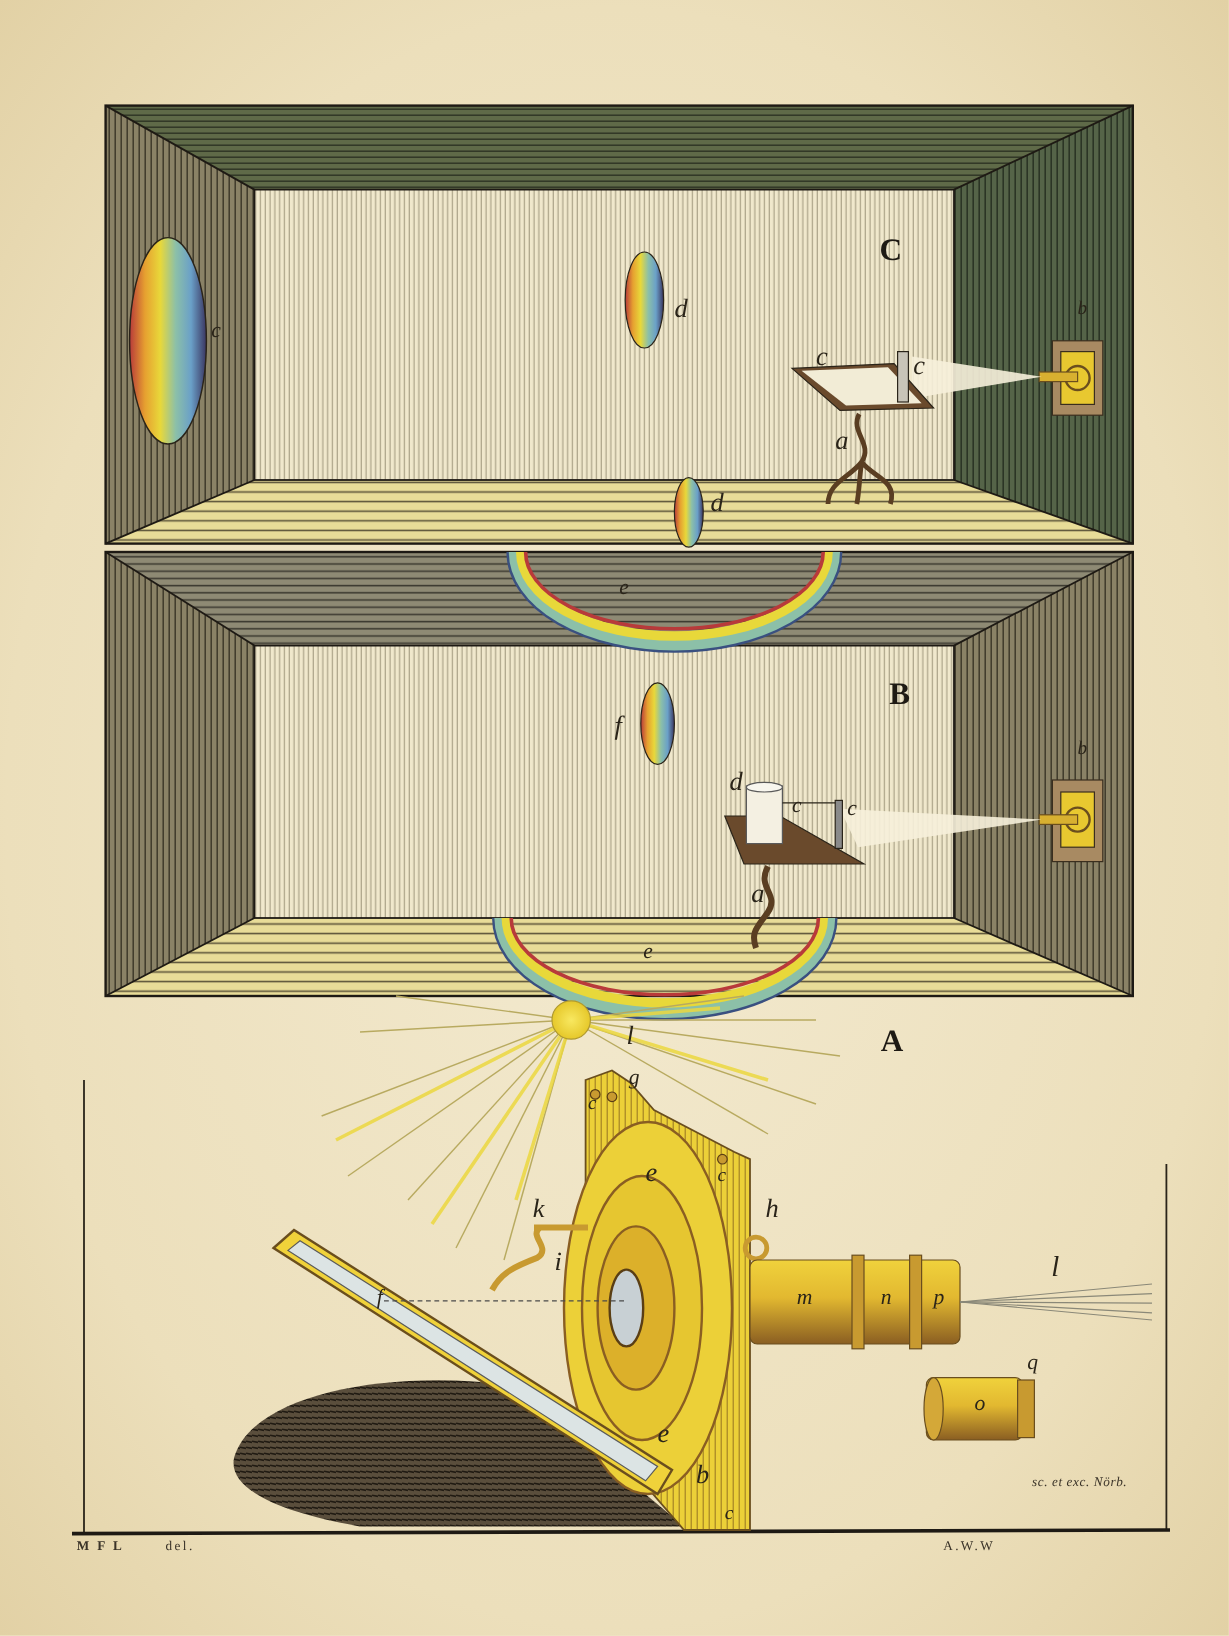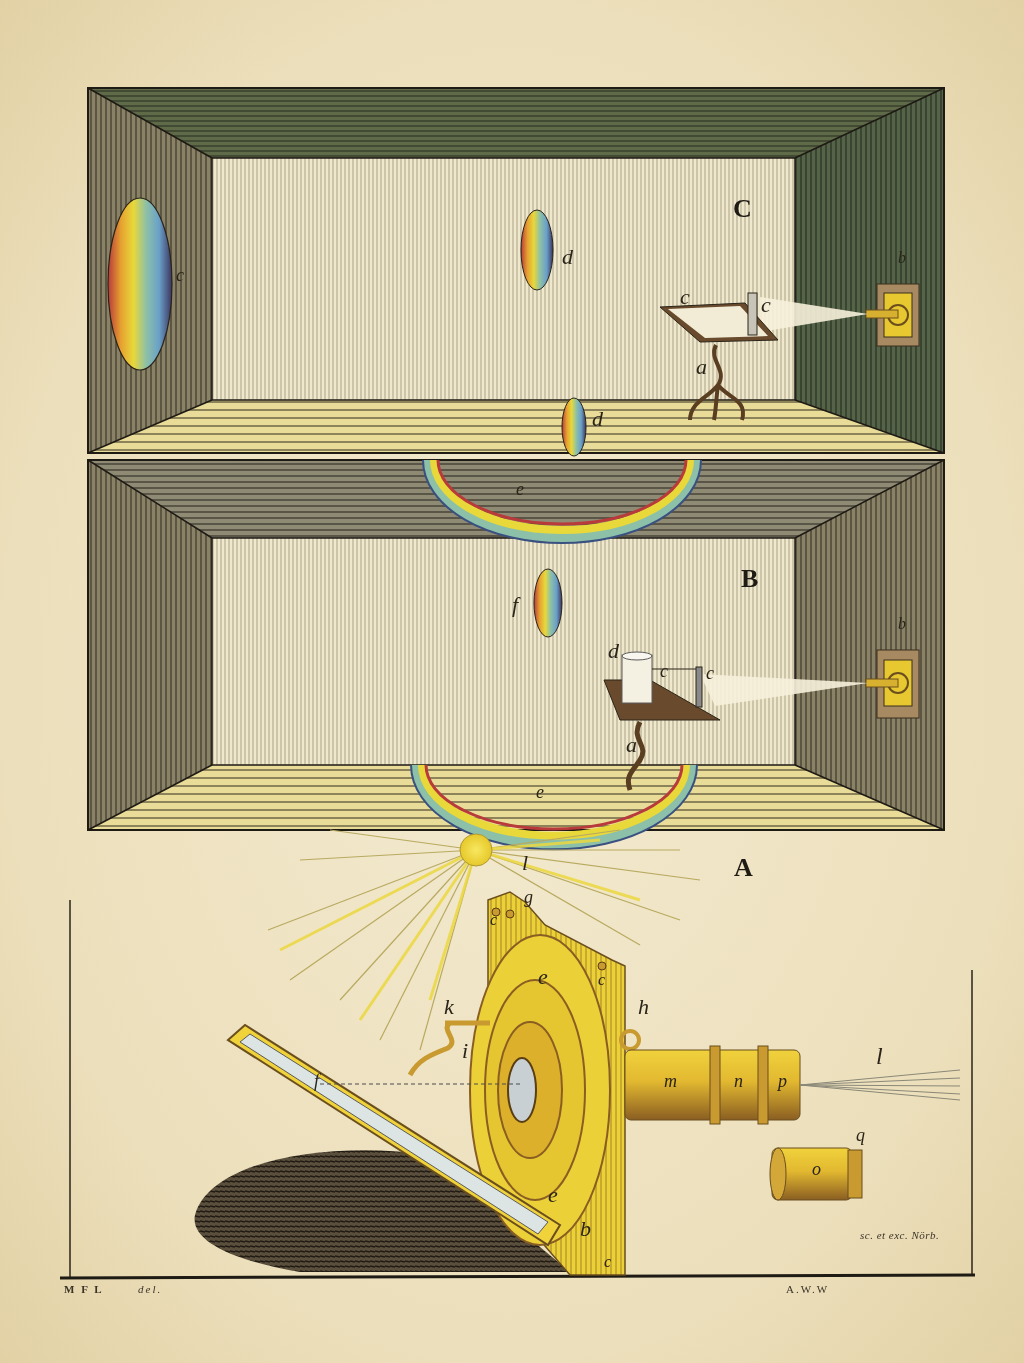--- a/index.html
+++ b/index.html
@@ -244,15 +244,15 @@
 <div class="lbl" style="left:734px;top:1072px;font-size:18px;">n</div>
 <div class="lbl" style="left:778px;top:1072px;font-size:18px;">p</div>
 <div class="lbl" style="left:876px;top:1044px;font-size:24px;">l</div>
 <div class="lbl" style="left:856px;top:1126px;font-size:18px;">q</div>
 <div class="lbl" style="left:812px;top:1160px;font-size:18px;">o</div>
 <div class="lbl" style="left:548px;top:1184px;">e</div>
 <div class="lbl" style="left:580px;top:1218px;">b</div>
 <div class="lbl" style="left:604px;top:1254px;font-size:16px;">c</div>
 
 <div class="sig" style="left:64px;top:1283px;font-weight:bold;">M F L</div>
-<div class="sig" style="left:138px;top:1283px;font-style:italic;">del.</div>
+<div class="sig" style="left:138px;top:1283px;">del.</div>
 <div class="sig" style="left:786px;top:1283px;font-weight:normal;">A.W.W</div>
 <div class="sig" style="left:860px;top:1229px;font-style:italic;letter-spacing:0.5px;">sc. et exc. Nörb.</div>
 
 </body></html>

